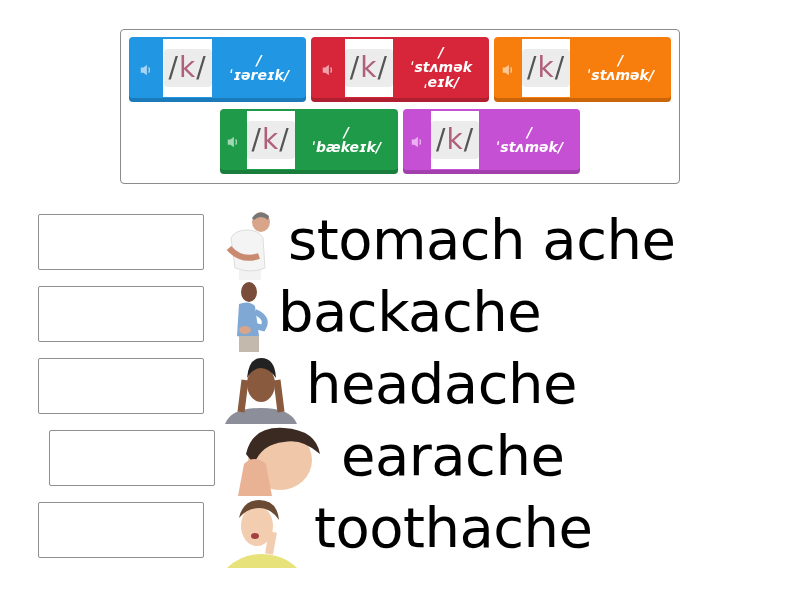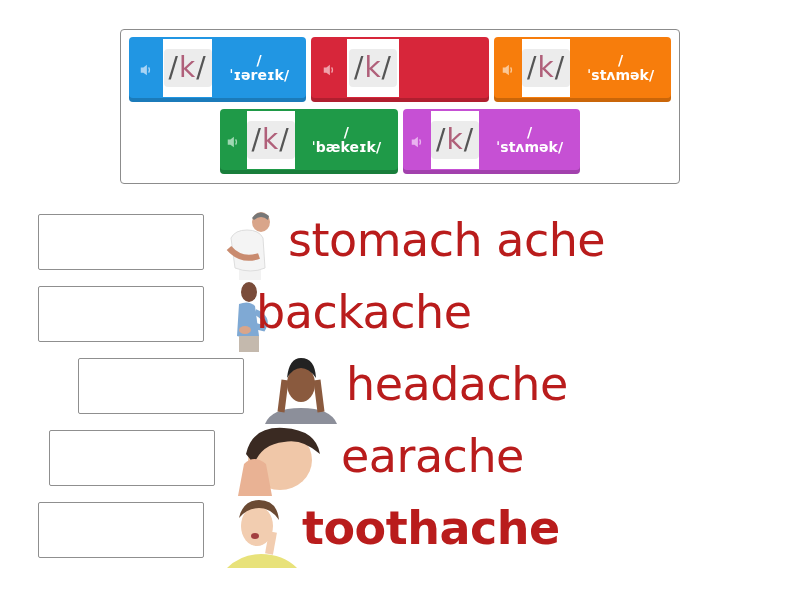--- a/index.html
+++ b/index.html
@@ -28,34 +28,35 @@
       width: 48px; height: 38px; background: #ececec; border-radius: 4px;
       display: flex; align-items: center; justify-content: center;
       font-family: "DejaVu Sans", sans-serif; font-size: 28px; color: #555;
       letter-spacing: 1px;
     }
     .tile .kbox .kin .k { color: #b0607a; }
     .tile .ipa {
       flex: 1; color: #ffffff; font-weight: bold; font-size: 14px;
       text-align: center; line-height: 15px; padding: 0 17px; margin-top: -4px;
       font-family: "DejaVu Sans", sans-serif;
+      font-style: italic;
     }
 
     .row { position: absolute; left: 38px; height: 56px; width: 700px; }
     .drop-box {
       position: absolute; left: 0; top: 0; width: 166px; height: 56px;
       border: 1px solid #8f8f8f; border-radius: 2px; background: #fff;
     }
     .pic {
       position: absolute; top: -6px; width: 56px; height: 72px;
       display: flex; align-items: flex-end; justify-content: center; overflow: hidden;
     }
     .word {
       position: absolute; top: -6px; font-family: "DejaVu Sans", sans-serif;
-      font-size: 46px; color: #b91c1c; line-height: 64px; white-space: nowrap;
+      font-size: 56px; color: #000000; line-height: 64px; white-space: nowrap;
       letter-spacing: -0.5px;
     }
   </style>
 </head>
 <body>
 
 <div class="tile-tray">
 
   <div class="tile" style="left:8px; top:7px; width:177px; background:#2196e3;">
     <div class="spk">
@@ -81,20 +82,21 @@
           <path d="M11 5q2 3 0 6" stroke="#f0a3ab" stroke-width="1.5" fill="none"></path>
         </svg>
     </div>
     <div class="kbox">
         <div class="kin">
           <span>/</span>
           <span class="k">k</span>
           <span>/</span>
         </div>
       </div>
+    <div class="ipa">/ˈstʌmək ˌeɪk/</div>
   </div>
 
   <div class="tile" style="left:373px; top:7px; width:177px; background:#f77d0c;">
     <div class="spk">
       <svg viewBox="0 0 16 16">
           <path d="M2 5h3l4-3v12l-4-3H2z" fill="#fbc896"></path>
           <path d="M11 5q2 3 0 6" stroke="#fbc896" stroke-width="1.5" fill="none"></path>
         </svg>
     </div>
     <div class="kbox">
@@ -160,24 +162,24 @@
   <div class="drop-box"></div>
   <div class="pic" style="left:183px;">
     <svg width="56" height="72" viewBox="0 0 56 72">
       <ellipse cx="28" cy="12" rx="8" ry="10" fill="#7a4c3a"></ellipse>
       <path d="M18 24 Q28 20 34 26 L38 56 Q28 60 16 56 Z" fill="#7fa9d4"></path>
       <path d="M34 32 Q48 38 42 48 L34 46" stroke="#7fa9d4" stroke-width="6" fill="none"></path>
       <rect x="18" y="56" width="20" height="16" fill="#c4b9ad"></rect>
       <ellipse cx="24" cy="50" rx="6" ry="4" fill="#d9a58a"></ellipse>
     </svg>
   </div>
-  <div class="word" style="left:218px;">backache</div>
-</div>
-
-<div class="row" style="top:358px;margin-left:40px;">
+  <div class="word" style="left:240px;">backache</div>
+</div>
+
+<div class="row" style="top:358px;">
   <div class="drop-box"></div>
   <div class="pic" style="left:183px; width:80px;">
     <svg width="80" height="72" viewBox="0 0 80 72">
       <path d="M4 72 Q10 56 40 56 Q70 56 76 72 Z" fill="#8c8f9a"></path>
       <ellipse cx="40" cy="32" rx="14" ry="18" fill="#8a5a3e"></ellipse>
       <path d="M26 26 Q28 6 40 6 Q54 6 55 26 Q48 16 40 16 Q32 16 26 26 Z" fill="#222"></path>
       <path d="M20 60 L24 28" stroke="#8a5a3e" stroke-width="7"></path>
       <path d="M60 60 L56 28" stroke="#8a5a3e" stroke-width="7"></path>
     </svg>
   </div>
@@ -200,14 +202,14 @@
   <div class="drop-box"></div>
   <div class="pic" style="left:183px; width:80px;">
     <svg width="80" height="72" viewBox="0 0 80 72">
       <path d="M6 72 Q20 58 40 58 Q62 58 76 72 Z" fill="#e8e27a"></path>
       <ellipse cx="36" cy="30" rx="16" ry="20" fill="#f2cdb0"></ellipse>
       <path d="M18 22 Q22 4 38 4 Q56 4 58 24 Q50 12 38 12 Q26 12 18 22 Z" fill="#6b4a33"></path>
       <ellipse cx="34" cy="40" rx="4" ry="3" fill="#a34040"></ellipse>
       <path d="M48 58 L52 36" stroke="#f2cdb0" stroke-width="8"></path>
     </svg>
   </div>
-  <div class="word" style="left:264px;font-weight:bold;">toothache</div>
+  <div class="word" style="left:276px;">toothache</div>
 </div>
 
 </body></html>

